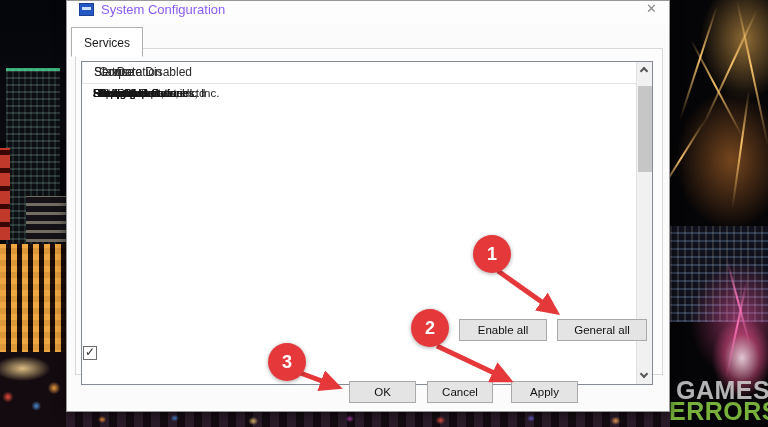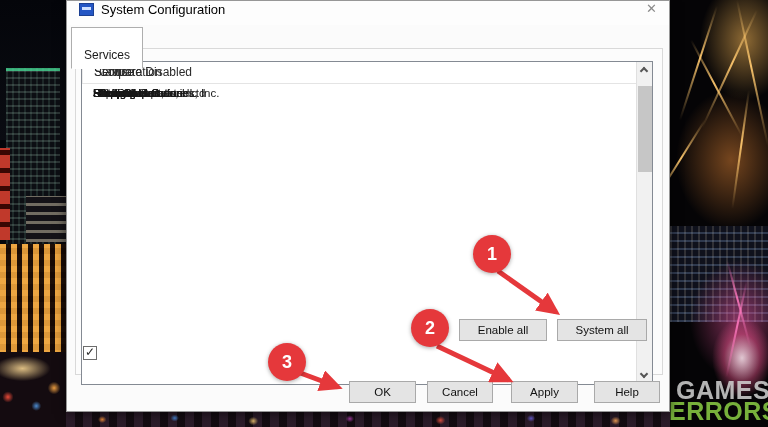--- a/index.html
+++ b/index.html
@@ -47,26 +47,26 @@
       repeating-linear-gradient(90deg,rgba(60,40,60,.6) 0 9px,rgba(20,12,18,.8) 9px 17px);}
 
   
   #dlg{position:absolute;left:66px;top:0;width:604px;height:412px;background:#fbfbfb;
     border:1px solid rgba(70,70,70,.55);box-sizing:border-box;box-shadow:0 2px 10px rgba(0,0,0,.55);z-index:2;
     font-size:12px;color:#1b1b1b;}
   #dlg *{position:absolute;box-sizing:border-box;}
   .titlebar{left:0;top:0;right:0;height:24px;background:#fdfdfd;}
   .appicon{left:12px;top:2px;width:15px;height:13px;background:#2456c4;border:1px solid #1b3f92;}
   .appicon::after{content:"";position:absolute;left:2px;top:3px;right:2px;height:3px;background:#cfe0ff;}
-  .title{left:34px;top:1px;color:#000000;font-size:13px;white-space:nowrap;}
+  .title{left:34px;top:1px;color:#8b5cf6;font-size:13px;white-space:nowrap;}
   .closex{right:12px;top:1px;color:#8a8a8a;font-size:13px;line-height:14px;cursor:default;}
   .tabbar{left:4px;top:25px;height:23px;right:4px;display:flex;align-items:flex-end;position:absolute;}
   .tab{position:relative;flex:none;padding:3px 9px 4px;background:#f1f1f1;border:1px solid #c6c6c6;border-bottom:none;
     margin-right:-1px;z-index:1;color:#1b1b1b;}
-  .tab.active{padding:20px 12px 6px;background:#fff;border:1px solid #aeaeae;border-bottom:1px solid #fff;z-index:4;top:1px;}
+  .tab.active{padding:8px 12px 6px;background:#fff;border:1px solid #aeaeae;border-bottom:1px solid #fff;z-index:4;top:1px;}
   .tabbody{left:8px;top:47px;width:588px;height:327px;border:1px solid #d9d9d9;background:#fcfcfc;}
 
   .list{left:14px;top:60px;width:572px;height:324px;border:1px solid #848a93;background:#fff;overflow:hidden;}
   .lhead{position:absolute;left:0;top:0;right:16px;height:22px;background:#fff;border-bottom:1px solid #e4e4e4;
     display:flex;font-size:12px;color:#2a2a2a;}
   .lhead span{position:static;display:block;line-height:21px;white-space:nowrap;overflow:hidden;}
   .hc1{width:202px;padding-left:12px;}
   .hc2{width:165px;padding-left:16px;border-left:1px solid #ececec;}
   .hc3{width:60px;padding-left:11px;border-left:1px solid #ececec;}
   .hc4{width:110px;padding-left:25px;border-left:1px solid #ececec;text-align:right;}
@@ -253,28 +253,27 @@
             <i class="chev u"></i>
           </div>
         <div class="thumb"></div>
         <div class="sbtn down">
             <i class="chev d"></i>
           </div>
       </div>
     </div>
 
     <button class="btn" id="btn-enable">Enable all</button>
-    <button class="btn" id="btn-disable">System all</button>
+    <button class="btn" id="btn-disable">General all</button>
 
     <div class="hidecb-box"><i id="hidecb-check" style="font-style:normal;position:relative;top:-1px;">✓</i></div>
 
     <button class="btn" id="btn-ok">OK</button>
     <button class="btn" id="btn-cancel">Cancel</button>
     <button class="btn" id="btn-apply">Apply</button>
-    <button class="btn" id="btn-help">Help</button>
   </div>
 
   <svg class="annot-svg" width="768" height="427" viewBox="0 0 768 427">
     <defs>
       <marker id="ah" markerWidth="5" markerHeight="4.4" refX="3.6" refY="2.2" orient="auto" markerUnits="strokeWidth">
         <path class="arrow-head" d="M0,0 L4.6,2.2 L0,4.4 Z" fill="#e5383b"></path>
       </marker>
     </defs>
     <line class="arrow-line" x1="498" y1="271" x2="556" y2="312" stroke-width="5" marker-end="url(#ah)" stroke="#e5383b"></line>
     <line class="arrow-line" x1="437" y1="346" x2="509" y2="380" stroke-width="5" marker-end="url(#ah)" stroke="#e5383b"></line>

